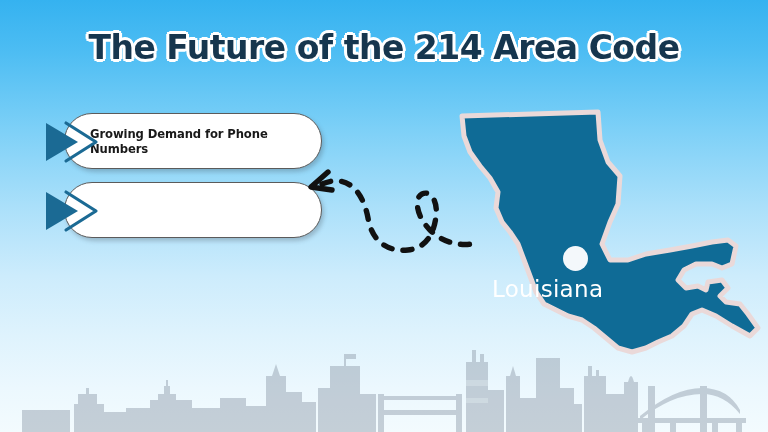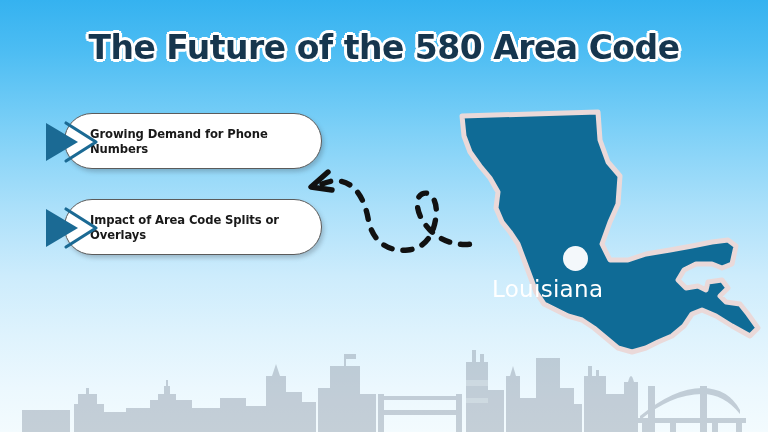--- a/index.html
+++ b/index.html
@@ -60,21 +60,21 @@
   
   .bullets {
     position: absolute;
     left: 44px;
     top: 113px;
     width: 280px;
   }
   .bullet-row {
     position: relative;
     height: 58px;
-    margin-bottom: 28px;
+    margin-bottom: 11px;
   }
   .pill {
     position: absolute;
     left: 20px;
     top: 0;
     width: 258px;
     height: 56px;
     box-sizing: border-box;
     background: #ffffff;
     border: 1.4px solid #5b5b5b;
@@ -200,21 +200,21 @@
       <path d="M700 100 v-46 h7 v46 z"></path>
       <path d="M640 84 q34 -28 62 -28 q26 0 38 22 l0 4 q-16 -20 -38 -20 q-30 0 -62 26 z"></path>
       <rect x="636" y="86" width="110" height="5"></rect>
       <rect x="642" y="91" width="6" height="9"></rect>
       <rect x="670" y="91" width="6" height="9"></rect>
       <rect x="712" y="91" width="6" height="9"></rect>
       <rect x="736" y="91" width="6" height="9"></rect>
     </g>
   </svg>
 
-  <div class="title">The Future of the 580 Area Code</div>
+  <div class="title">The Future of the 214 Area Code</div>
 
   <div class="map-wrap">
     <svg width="328" height="270" viewBox="0 0 328 270">
       <path d="M22 12
                L158 8
                L160 36
                L168 58
                L180 72
                L178 100
                L170 118
@@ -302,18 +302,17 @@
     </div>
 
 
 
     <div class="bullet-row">
       <div class="pill"></div>
       <svg class="bullet-arrow" viewBox="0 0 66 46">
         <path d="M2 4 L34 23 L2 42 Z" fill="#1b6a94"></path>
         <path d="M22 4 L52 23 L22 42" fill="none" stroke="#1b6a94" stroke-width="3.2" stroke-linejoin="round" stroke-linecap="round"></path>
       </svg>
-      <div class="pill-text">Impact of Area Code Splits or Overlays</div>
     </div>
 
   </div>
 
 </div>
 
 </body></html>

